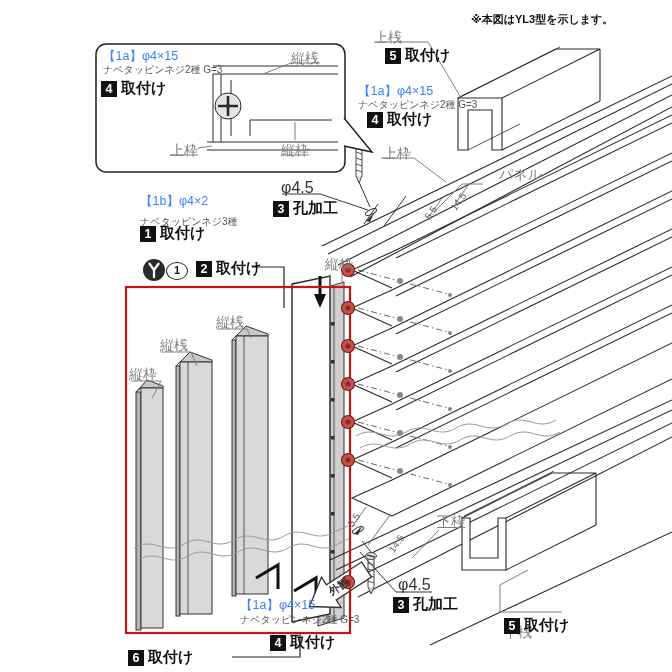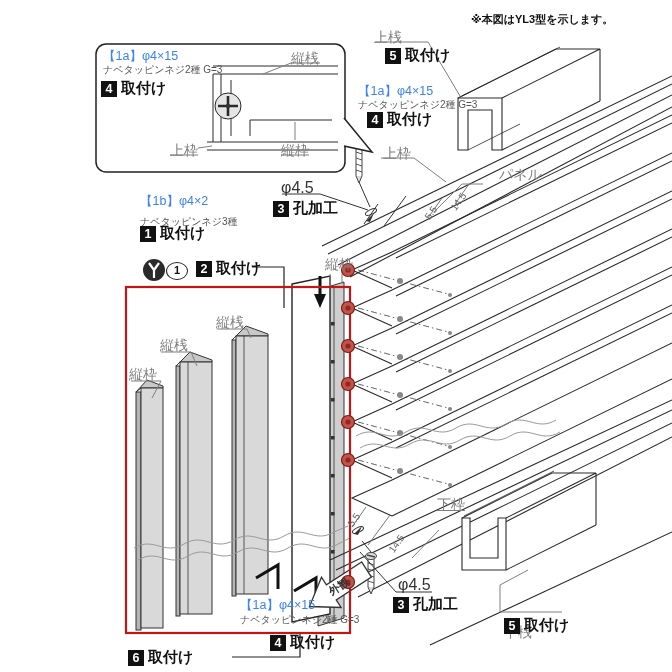--- a/index.html
+++ b/index.html
@@ -294,21 +294,21 @@
   <div class="step" style="left:196px;top:259px;">
     <span class="numbox">2</span>
     <span>取付け</span>
   </div>
 
   <div class="lbl part" style="left:129px;top:366px;">縦枠</div>
   <div class="lbl part" style="left:160px;top:337px;">縦桟</div>
   <div class="lbl part" style="left:216px;top:314px;">縦桟</div>
   <div class="lbl part" style="left:325px;top:256px;">縦枠</div>
 
-  <div class="lbl part" style="left:437px;top:496px;text-decoration:underline;">下枠</div>
+  <div class="lbl part" style="left:437px;top:513px;text-decoration:underline;">下枠</div>
   <div class="lbl dim-rot" style="left:350px;top:520px;">5.5</div>
   <div class="lbl dim-rot" style="left:391px;top:546px;">14.5</div>
   <div class="lbl dimtxt" style="left:398px;top:576px;">φ4.5</div>
   <div class="step" style="left:393px;top:595px;">
     <span class="numbox">3</span>
     <span>孔加工</span>
   </div>
   <div class="lbl part" style="left:504px;top:624px;">下桟</div>
   <div class="step" style="left:504px;top:616px;">
     <span class="numbox">5</span>

